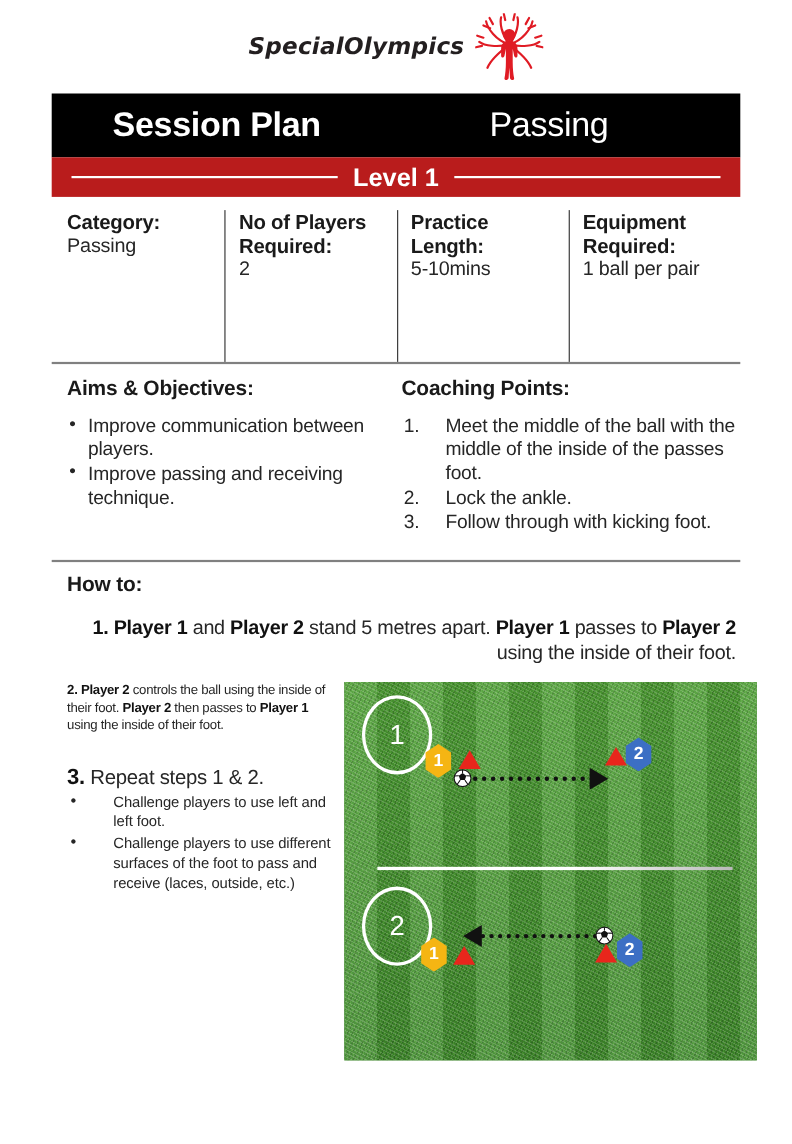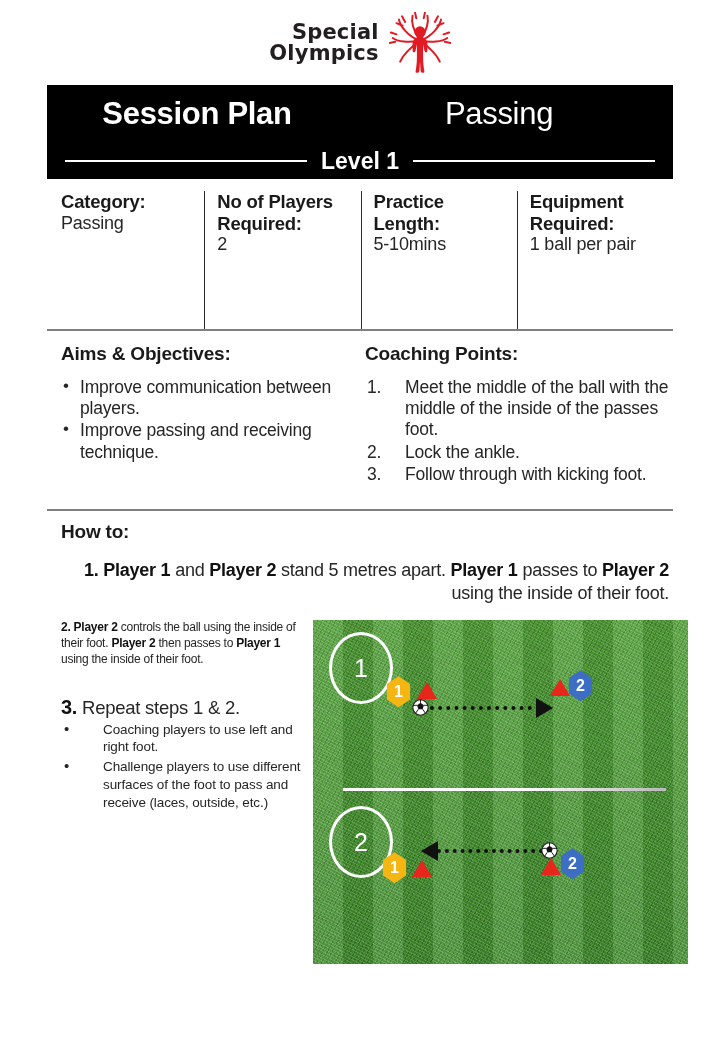--- a/index.html
+++ b/index.html
@@ -19,23 +19,24 @@
   
   .logo-bar {
     height: 85px;
     display: flex;
     align-items: center;
     justify-content: center;
     gap: 10px;
   }
   .logo-wordmark {
     display: flex;
-    flex-direction: column;
+    flex-direction: row;
     align-items: flex-end;
     line-height: 1.0;
+    font-style: italic;
     font-weight: 700;
     font-size: 21px;
     letter-spacing: 0.2px;
     color: #231f20;
     font-family: "DejaVu Sans", sans-serif;
   }
   .logo-wordmark span { display: block; }
   .logo-mark { width: 62px; height: 62px; }
 
   
@@ -64,21 +65,21 @@
     flex: 1;
     text-align: center;
     font-size: 31px;
     font-weight: 400;
     letter-spacing: -0.3px;
     padding-right: 22px;
   }
 
   
   .level-bar {
-    background: #000000;
+    background: #b91c1c;
     height: 36px;
     display: flex;
     align-items: center;
     justify-content: center;
     gap: 14px;
     padding: 0 18px;
   }
   .level-rule {
     flex: 1;
     height: 2px;
@@ -434,21 +435,21 @@
     <div class="step1"><b>1. </b><b>Player 1</b><span> and </span><b>Player 2</b><span> stand 5 metres apart. </span><b>Player 1</b><span> passes to </span><b>Player 2</b><span> using the inside of their foot.</span></div>
 
     <div class="howto-body">
       <div class="howto-text">
         <div class="step2"><b>2. </b><b>Player 2</b><span> controls the ball using the inside of their foot. </span><b>Player 2</b><span> then passes to </span><b>Player 1</b><span> using the inside of their foot.</span></div>
         <div class="step3-head">
           <b>3.</b>
           <span>Repeat steps 1 &amp; 2.</span>
         </div>
         <ul class="challenges">
-          <li>Coaching players to use left and right foot.</li>
+          <li>Challenge players to use left and left foot.</li>
           <li>Challenge players to use different surfaces of the foot to pass and receive (laces, outside, etc.)</li>
         </ul>
       </div>
 
       <div class="pitch">
         <div class="pitch-grass"></div>
         <div class="pitch-divider"></div>
 
         <div class="step-circle" style="left:16px; top:12px;">1</div>
         <div class="player p1" style="left:72px; top:56px;">1</div>

